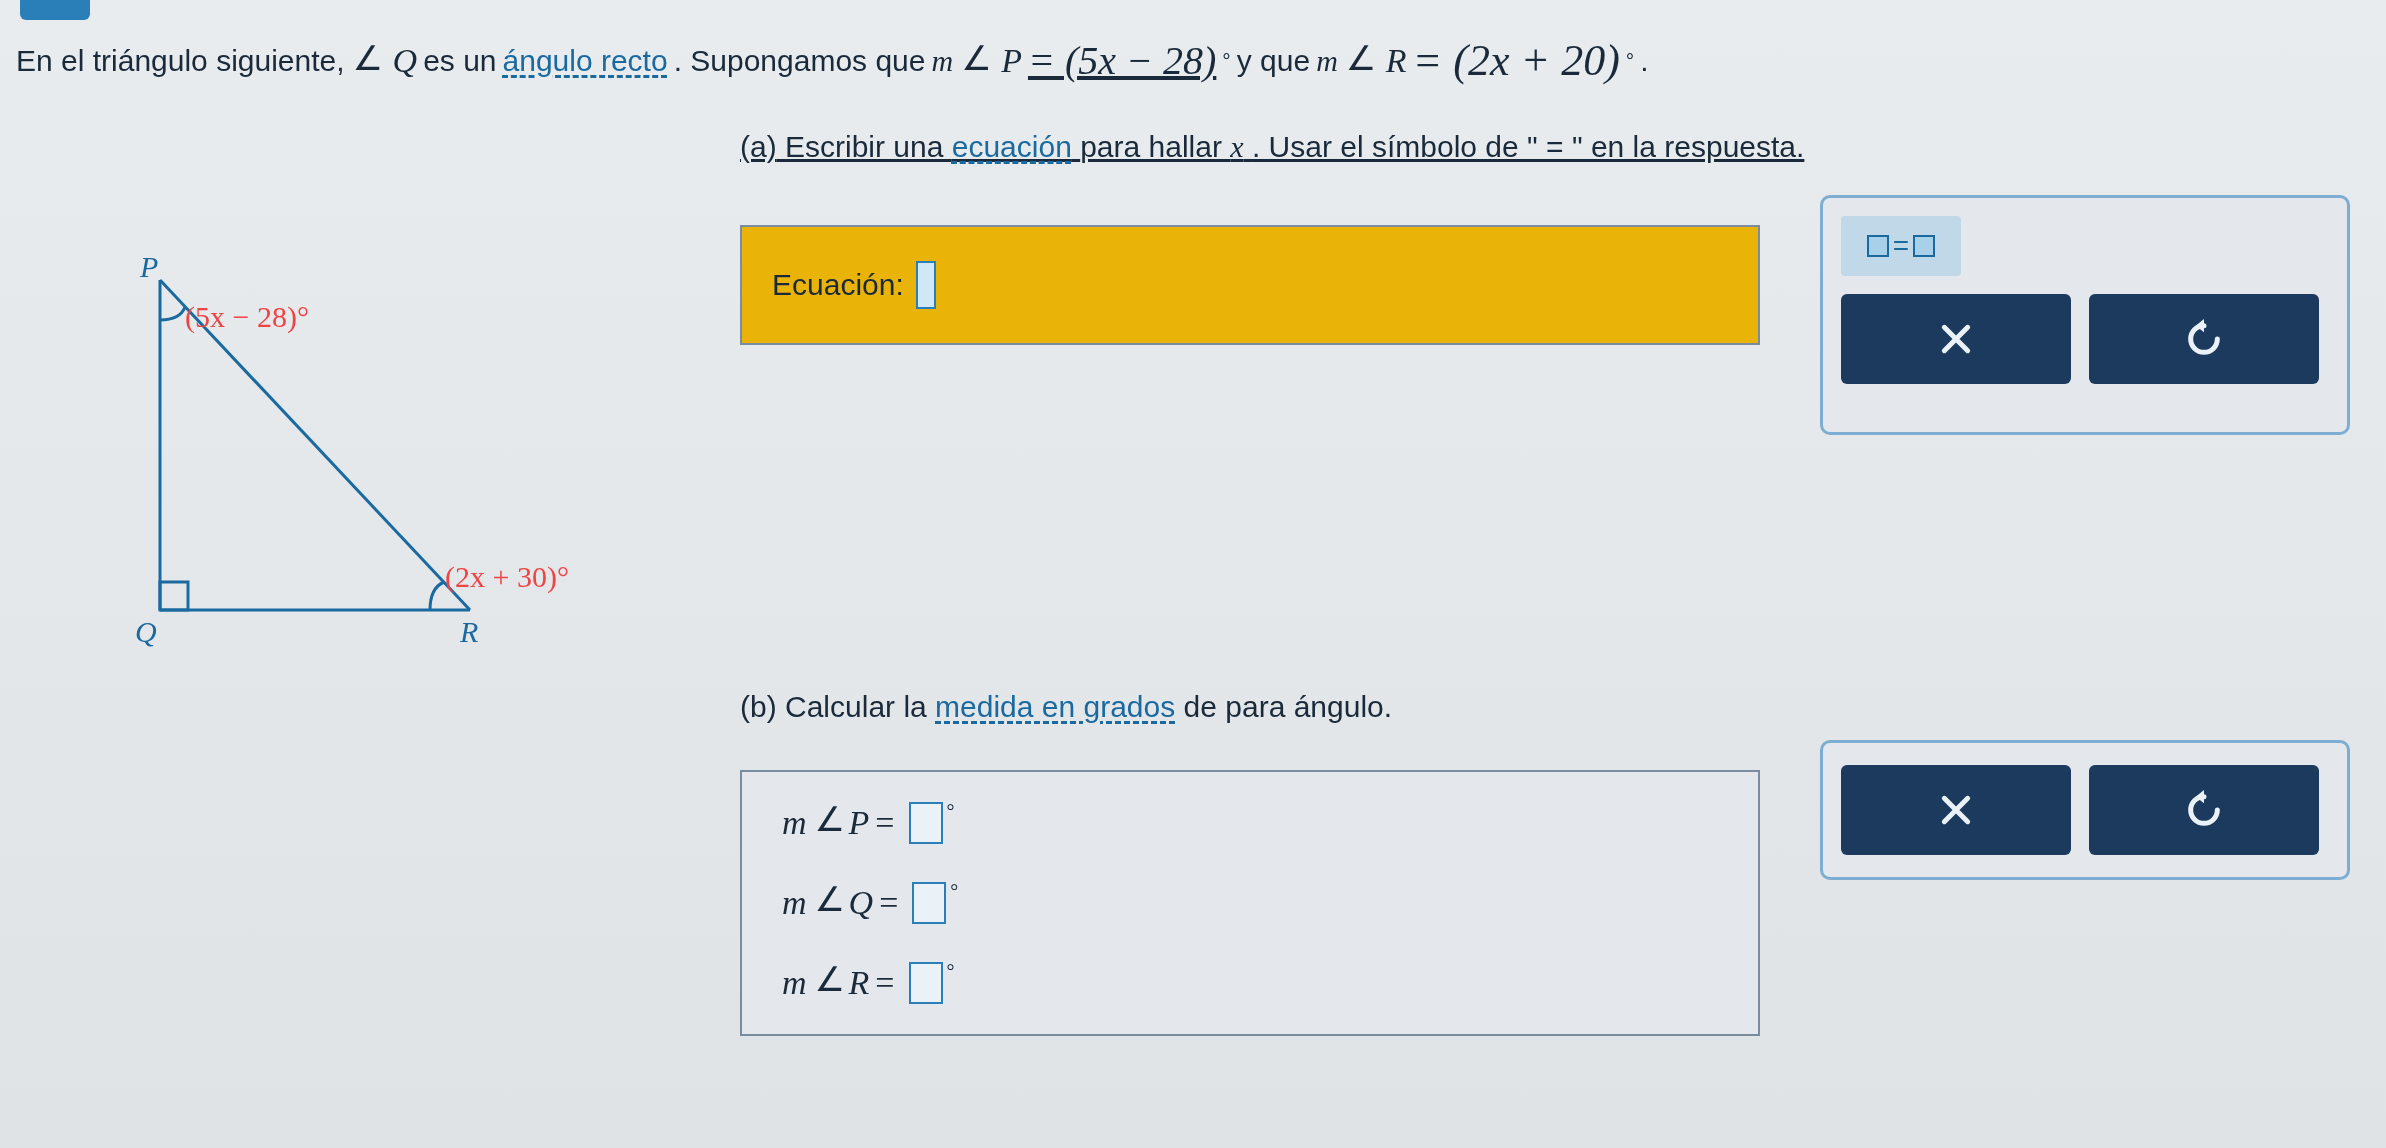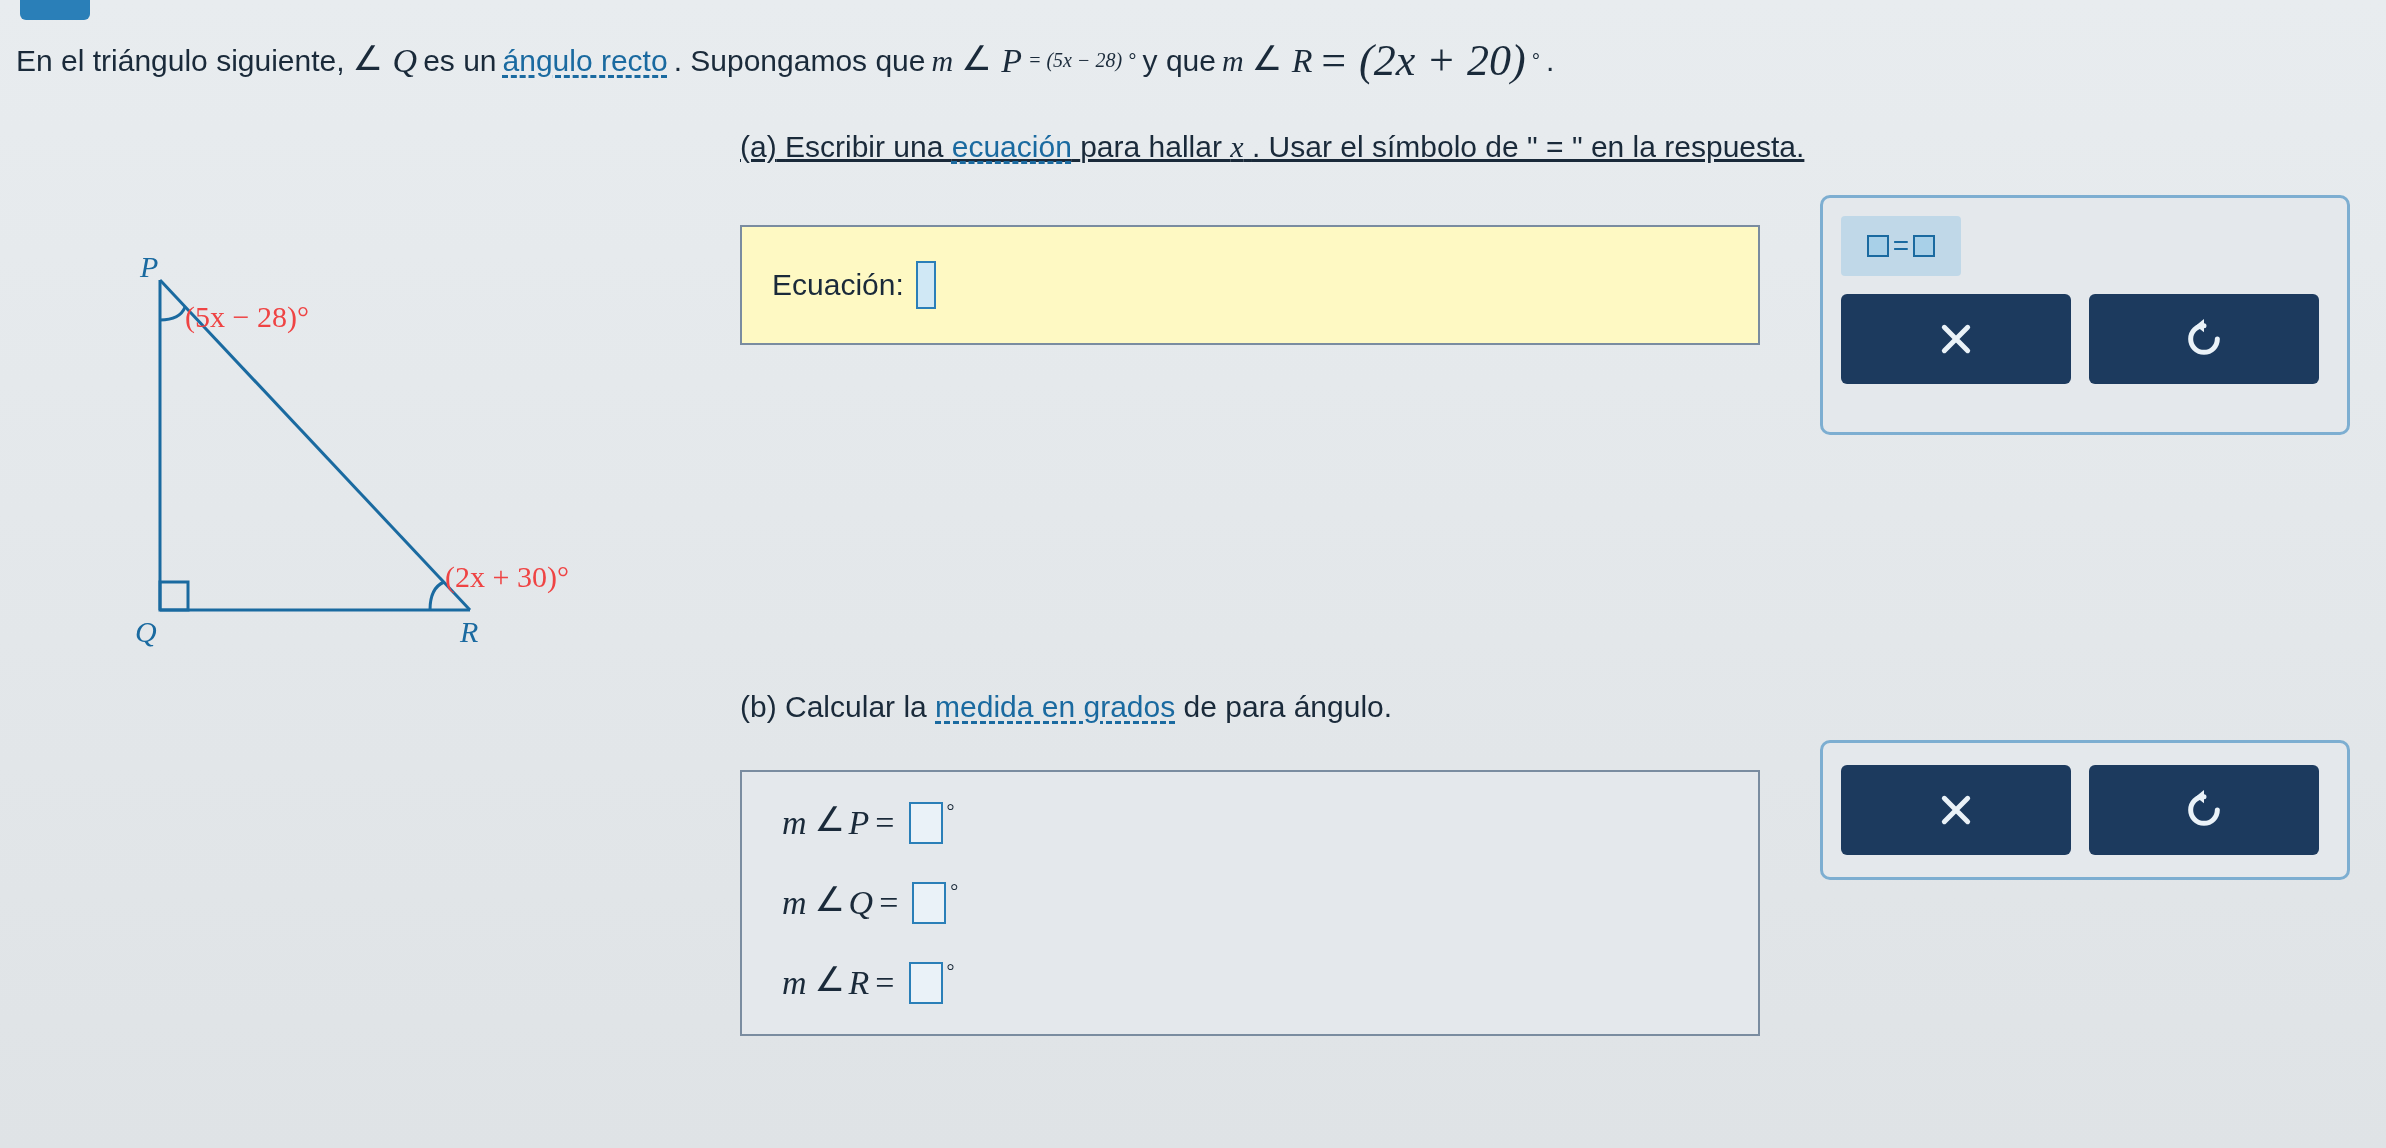--- a/index.html
+++ b/index.html
@@ -80,21 +80,21 @@
   .diag-label { position: absolute; font-size: 30px; color: #ef4444; font-family: 'Times New Roman', serif; font-style: italic;}
   .diag-vertex { font-style: italic; color: #1a6aa0; font-family: 'Times New Roman', serif;}
   
   .eq-box {
     position: absolute;
     top: 225px;
     left: 740px;
     width: 1020px;
     height: 120px;
     border: 2px solid #7a8ca0;
-    background: #fef9c3;
+    background: #eab308;
     display: flex;
     align-items: center;
     padding: 0 30px;
   }
   .eq-label { font-size: 30px; color: #1a2a3a; }
   .eq-input {
     display: inline-block;
     width: 20px;
     height: 48px;
     border: 2px solid #2a7fb8;
@@ -193,21 +193,21 @@
 <div class="intro-text">
   <span>En el triángulo siguiente,</span>
   <span class="angle-sym"></span>
   <span class="math-i" style="font-size:34px;">Q</span>
   <span> es un </span>
   <span class="term-link">ángulo recto</span>
   <span>. Supongamos que </span>
   <span class="math-i" style="font-size:30px;">m</span>
   <span class="angle-sym"></span>
   <span class="math-i" style="font-size:34px;">P</span>
-  <span class="math-i" style="font-size:20px;"> = (5x − 28)</span>
+  <span class="math-i" style="font-size:40px;text-decoration:underline;"> = (5x − 28)</span>
   <span class="deg">°</span>
   <span> y que </span>
   <span class="math-i" style="font-size:30px;">m</span>
   <span class="angle-sym"></span>
   <span class="math-i" style="font-size:34px;">R</span>
   <span class="math-i" style="font-size:44px;"> = (2x + 20)</span>
   <span class="deg">°</span>
   <span>.</span>
 </div>
 

